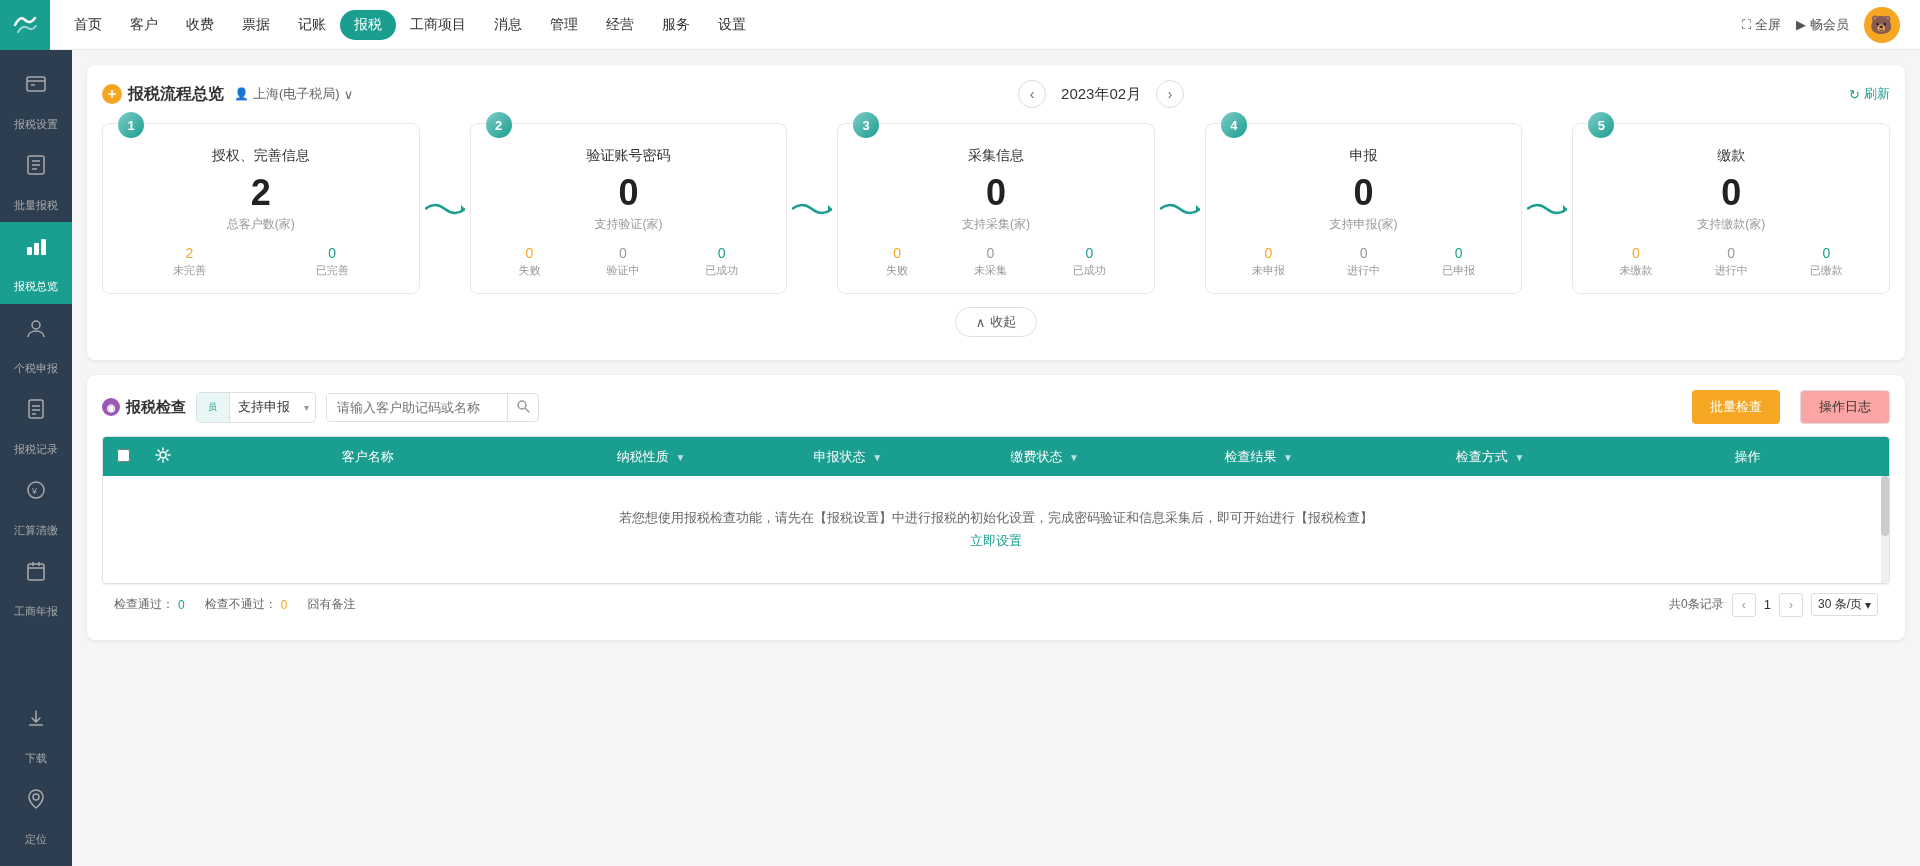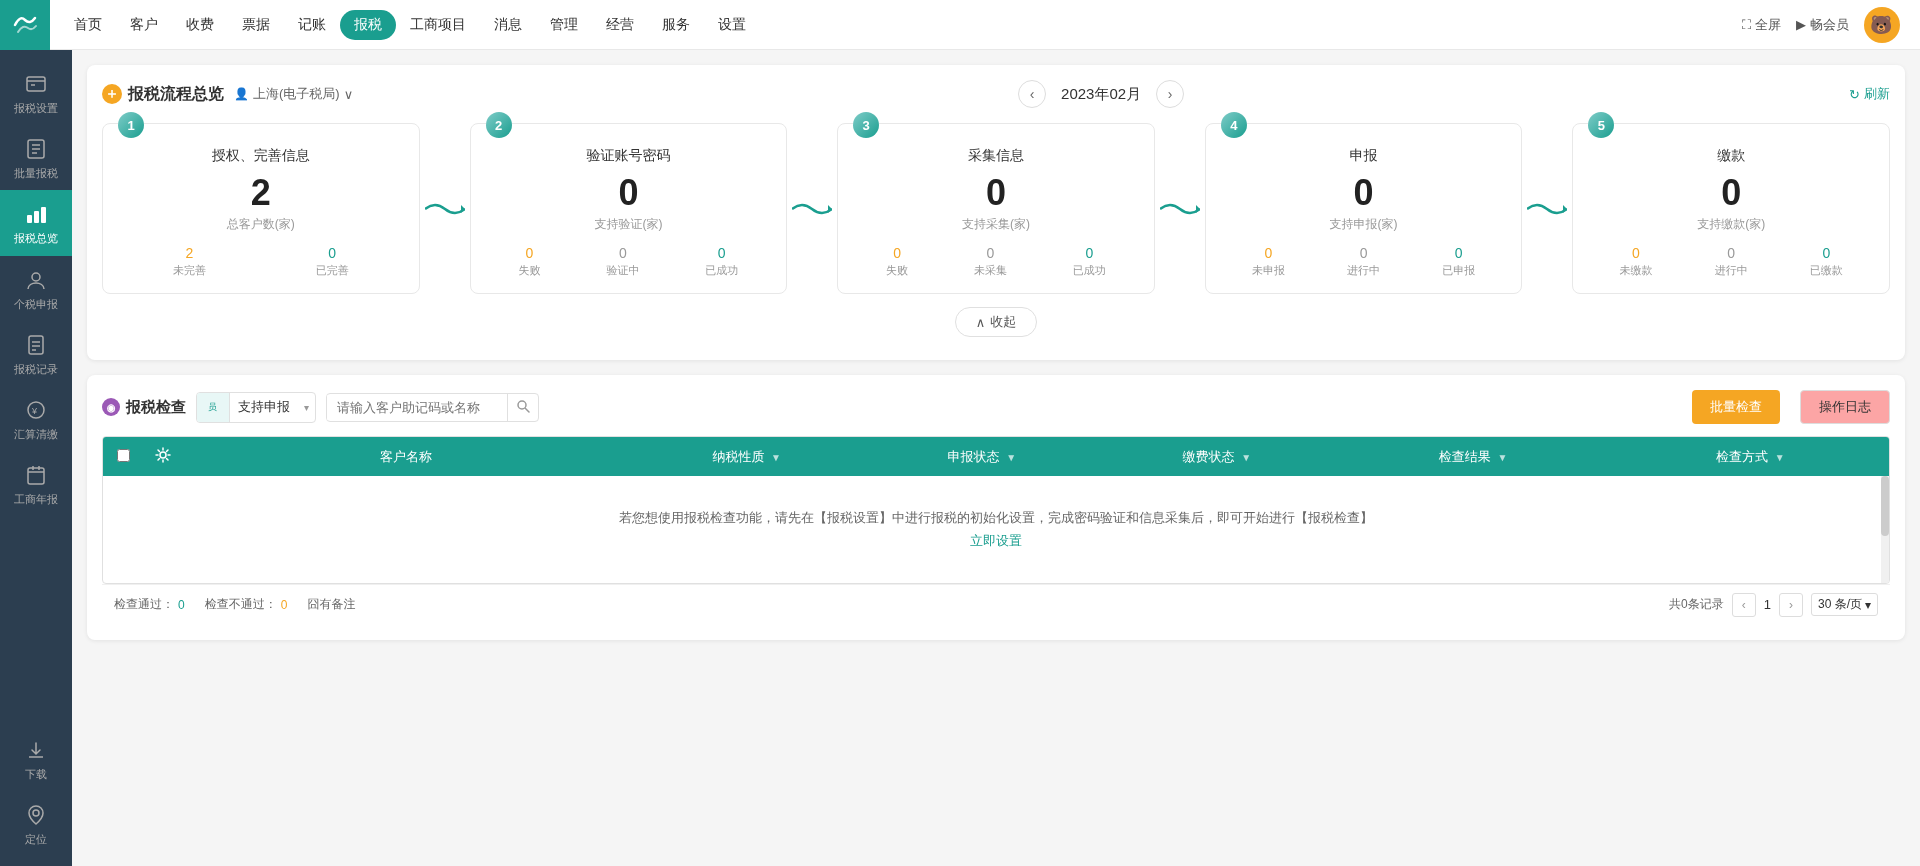--- a/index.html
+++ b/index.html
@@ -91,21 +91,21 @@
     }
     .sidebar-item {
       display: flex;
       flex-direction: column;
       align-items: center;
       padding: 10px 5px;
       cursor: pointer;
       width: 100%;
       color: #aaa;
       font-size: 11px;
-      gap: 4px;
+      gap: 20px;
       transition: all 0.2s;
     }
     .sidebar-item.active { background: #1a9e8f; color: #fff; }
     .sidebar-icon {
       width: 28px;
       height: 28px;
       display: flex;
       align-items: center;
       justify-content: center;
       font-size: 18px;
@@ -859,20 +859,23 @@
             <span class="filter-icon">▼</span>
           </div>
           <div class="th result-col">
             <span>检查结果</span>
             <span class="filter-icon">▼</span>
           </div>
           <div class="th method-col">
             <span>检查方式</span>
             <span class="filter-icon">▼</span>
           </div>
+          <div class="th action-col">
+            <span>操作</span>
+          </div>
         </div>
         <div class="table-body" style="position:relative;">
           <div class="table-scrollbar">
             <div class="scrollbar-thumb"></div>
           </div>
           <p style="color:#666; line-height:1.8; max-width:800px;">若您想使用报税检查功能，请先在【报税设置】中进行报税的初始化设置，完成密码验证和信息采集后，即可开始进行【报税检查】</p>
           <a class="setup-link" href="#">立即设置</a>
         </div>
       </div>
 

